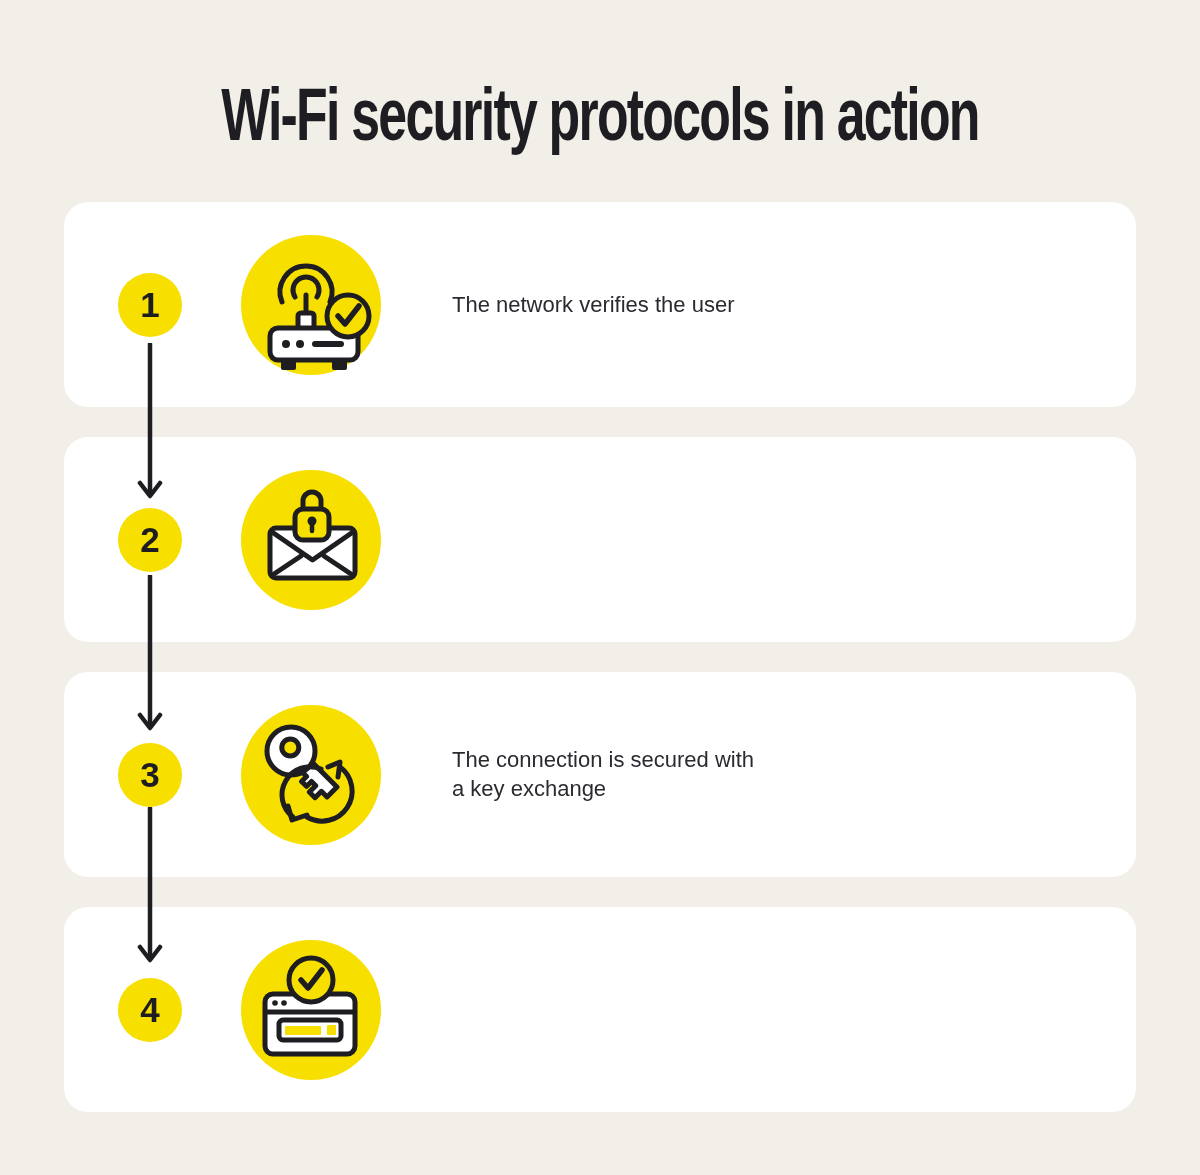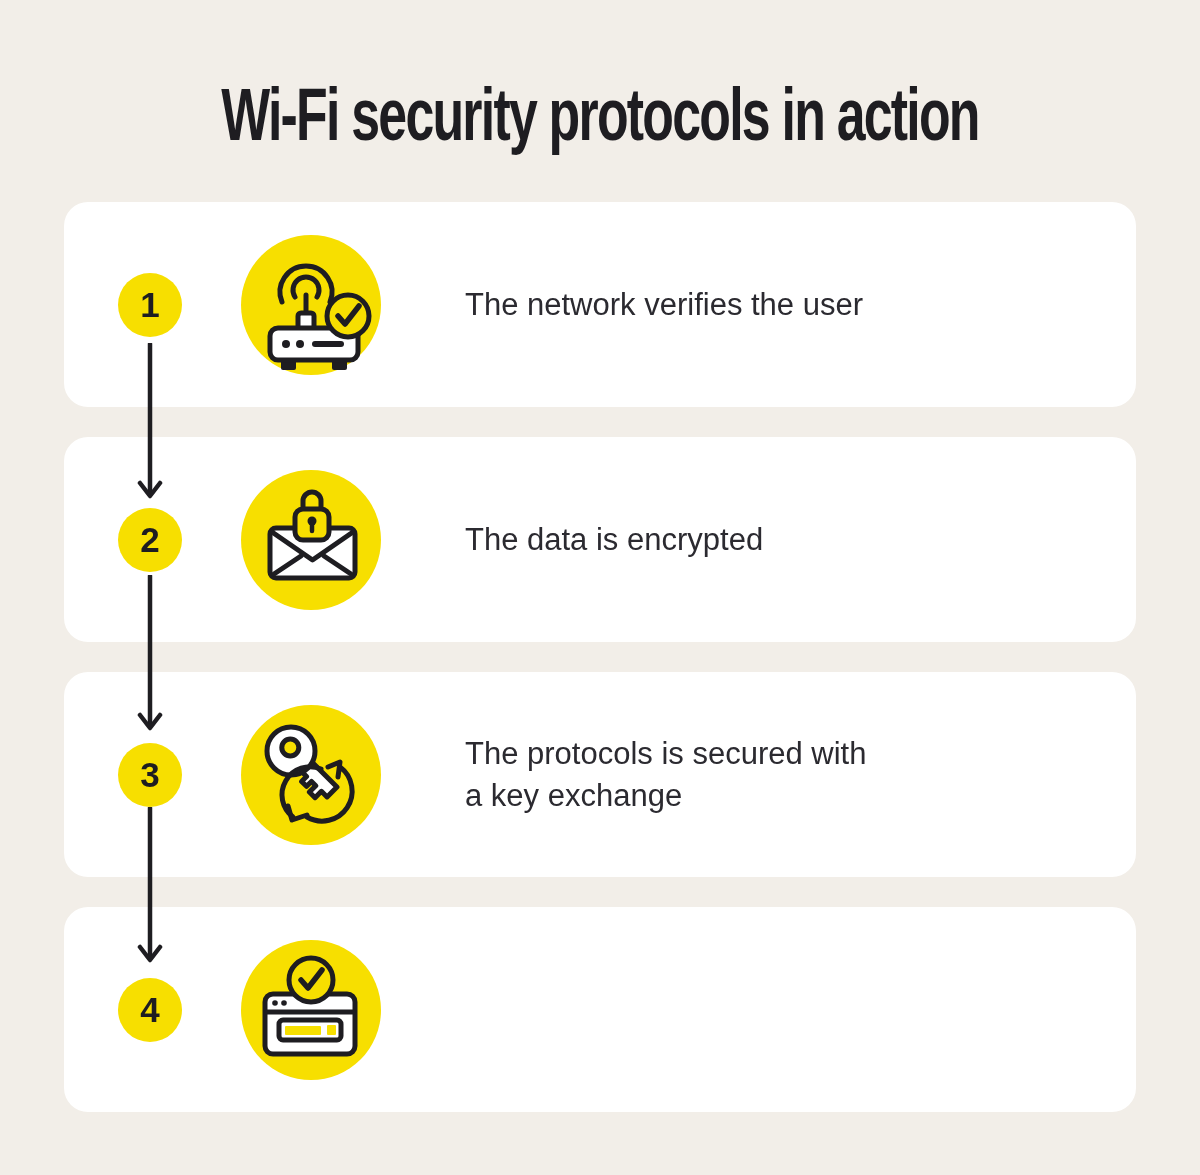--- a/index.html
+++ b/index.html
@@ -54,24 +54,24 @@
   .icon-circle{
     position:absolute;
     left:177px;top:calc(50% - 70px);
     width:140px;height:140px;
     border-radius:50%;
     background:var(--yellow);
   }
   .icon-circle svg{display:block;width:140px;height:140px;}
   .label{
     position:absolute;
-    left:401px;top:50%;
+    left:388px;top:50%;
     transform:translateY(-50%);
     max-width:640px;
-    font-size:31px;
+    font-size:22px;
     line-height:1.36;
     color:var(--text);
     white-space:pre-line;
   }
   .flow-arrow{
     position:absolute;
     left:137px;
     width:26px;height:158px;
   }
   .flow-arrow.a1{top:343px;}
@@ -117,39 +117,38 @@
       <rect class="stw" x="29" y="58" width="85" height="50" rx="6"></rect>
       <path class="st" d="M 31 62 L 71.5 90 L 112 62"></path>
       <path class="st" d="M 33 104 L 60 86"></path>
       <path class="st" d="M 110 104 L 83 86"></path>
       <path class="st" d="M 62 40 L 62 31 A 9 9 0 0 1 80 31 L 80 40"></path>
       <rect class="sty" x="54" y="39" width="34" height="31" rx="8"></rect>
       <circle class="fi" cx="71" cy="51" r="4.5"></circle>
       <path class="st" style="stroke-width:4.5" d="M 71 53 L 71 61"></path>
     </svg>
   </div>
-  <div class="label">The data is encrypted</div>
 </div>
 
 <div class="card c3">
   <div class="num">3</div>
   <div class="icon-circle">
     <svg viewBox="0 0 140 140">
       <g transform="translate(50,46) rotate(45)">
         <path class="stw" d="M 18 -7 L 58 -7 L 58 7 L 50 7 L 50 16 L 42 16 L 42 7 L 36 7 L 36 14 L 29 14 L 29 7 L 18 7 Z"></path>
         <circle class="stw" cx="0" cy="0" r="24"></circle>
         <circle class="sty" cx="-3" cy="-2" r="8.5"></circle>
       </g>
       <path class="st" d="M 66 112 A 30 30 0 0 0 99 62"></path>
       <path class="st" d="M 87 62 L 99 57 L 97 72"></path>
       <path class="st" d="M 80 64 A 28 28 0 0 0 52 112"></path>
       <path class="st" d="M 47 101 L 51 115 L 66 110"></path>
     </svg>
   </div>
-  <div class="label">The protocols is secured with
+  <div class="label">The connection is secured with
 a key exchange</div>
 </div>
 
 <div class="card c4">
   <div class="num">4</div>
   <div class="icon-circle">
     <svg viewBox="0 0 140 140">
       <rect class="stw" x="24" y="54" width="90" height="60" rx="8"></rect>
       <path class="st" d="M 26 72 L 112 72"></path>
       <circle class="fi" cx="34" cy="63" r="2.8"></circle>

